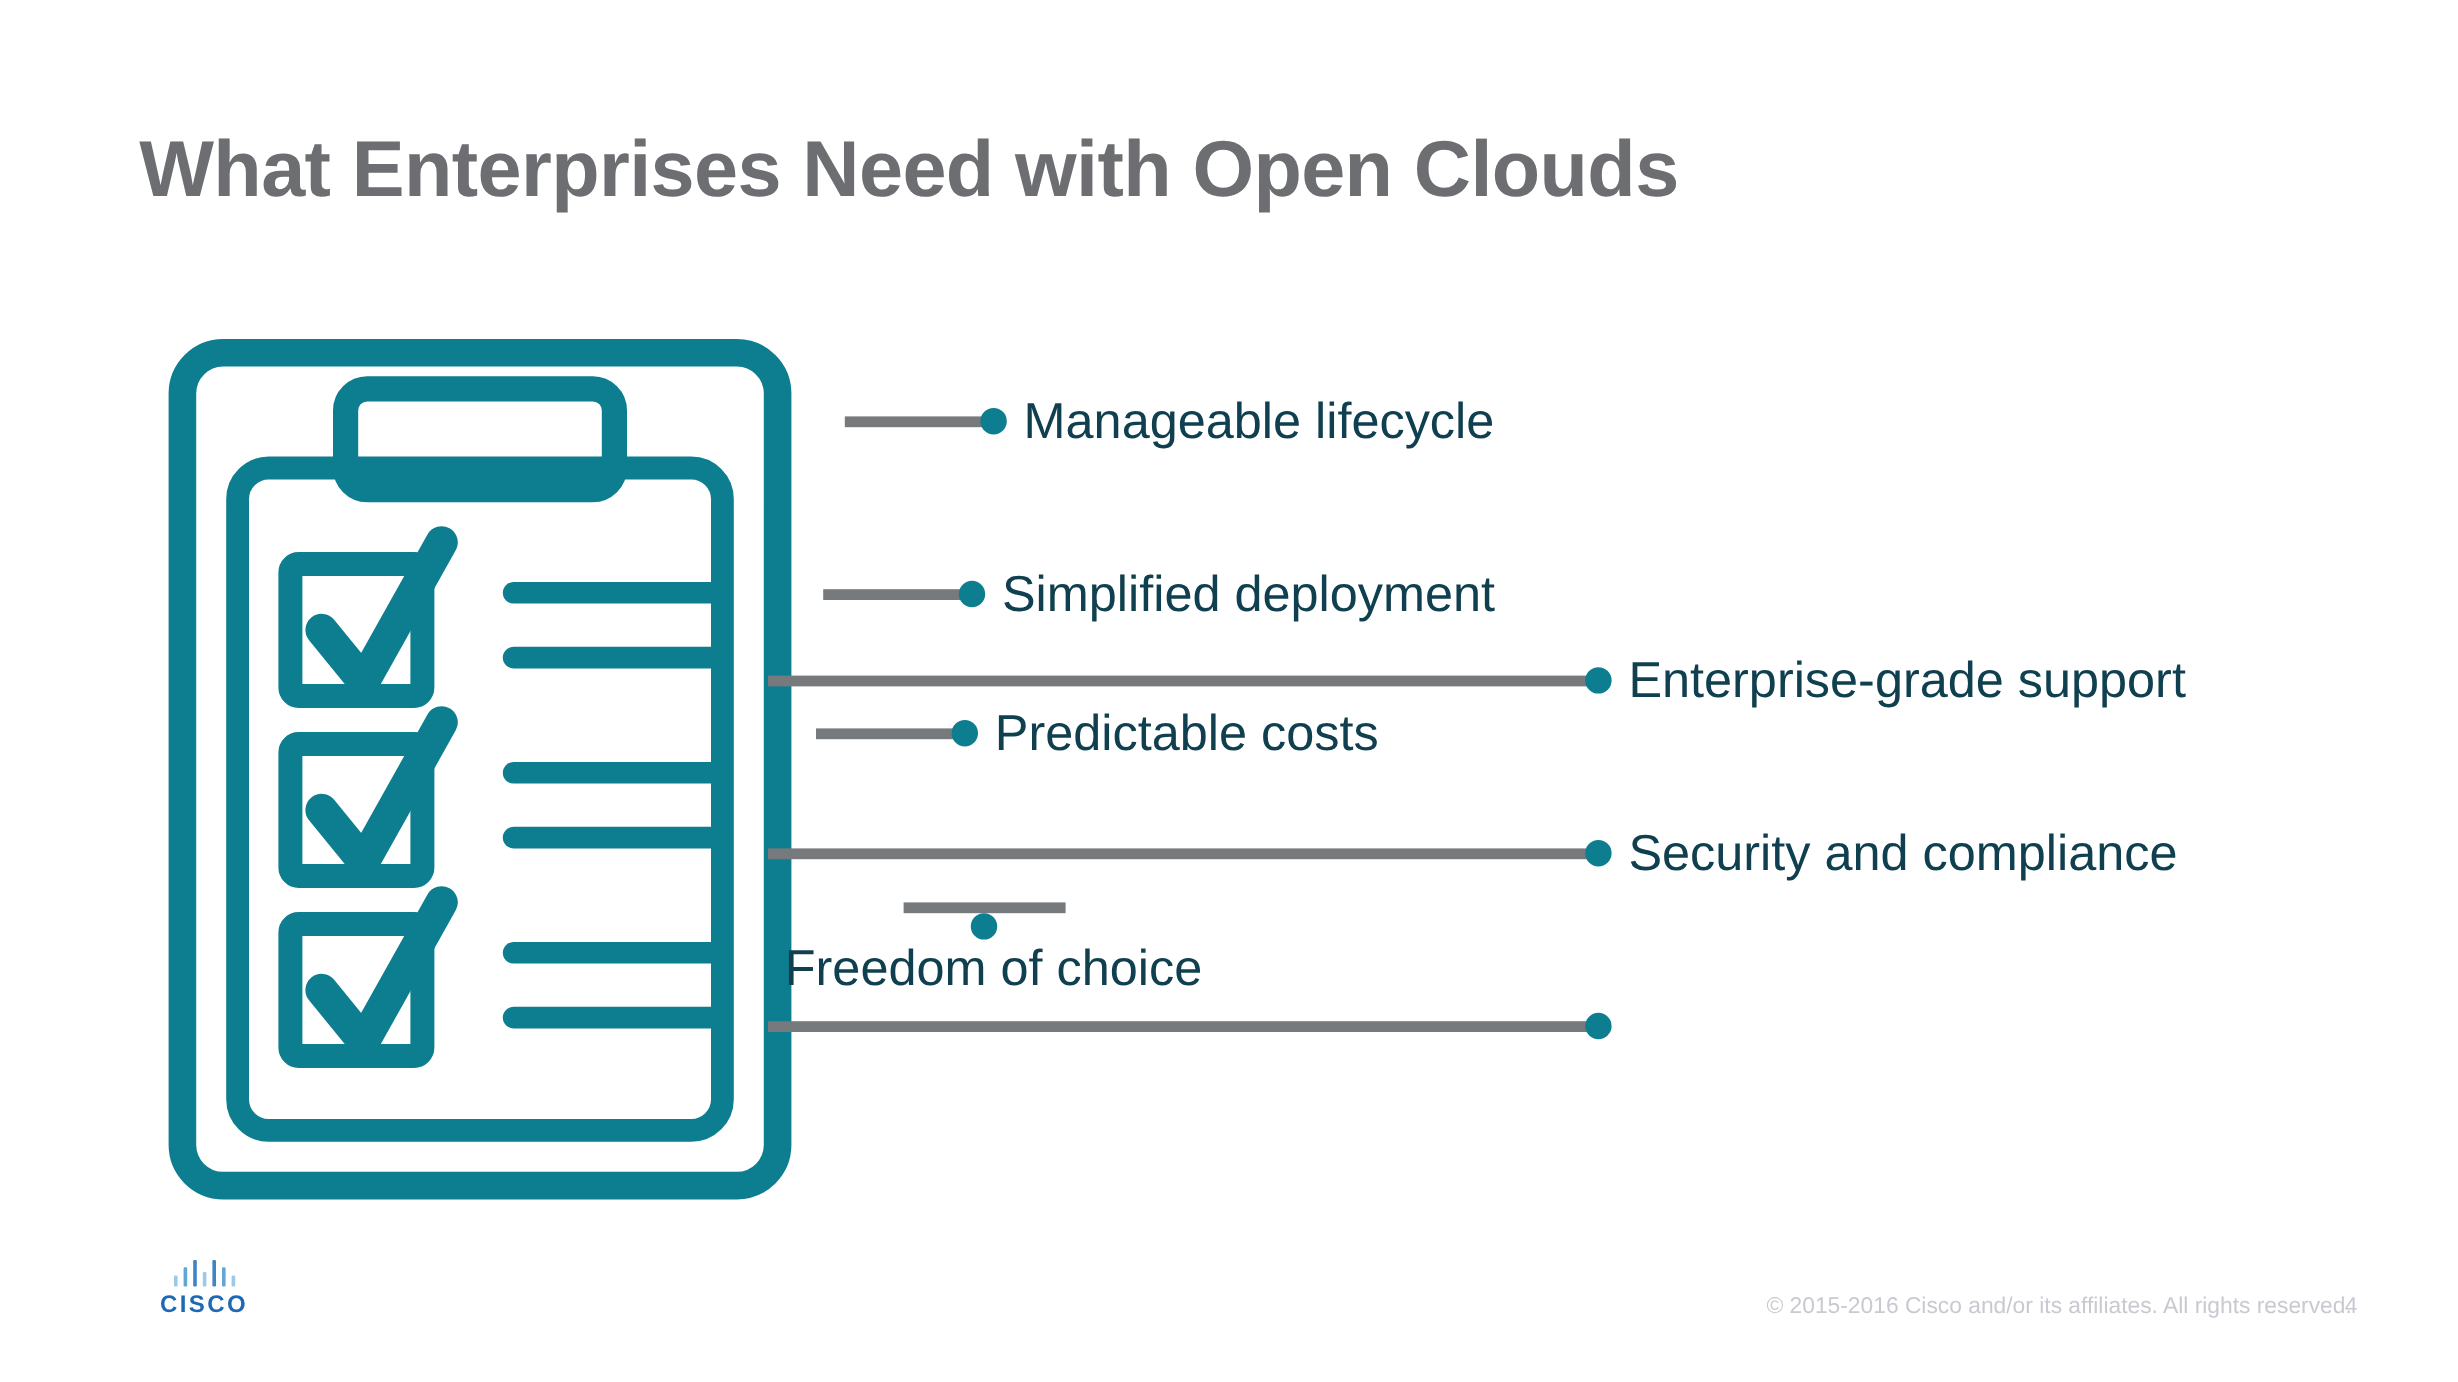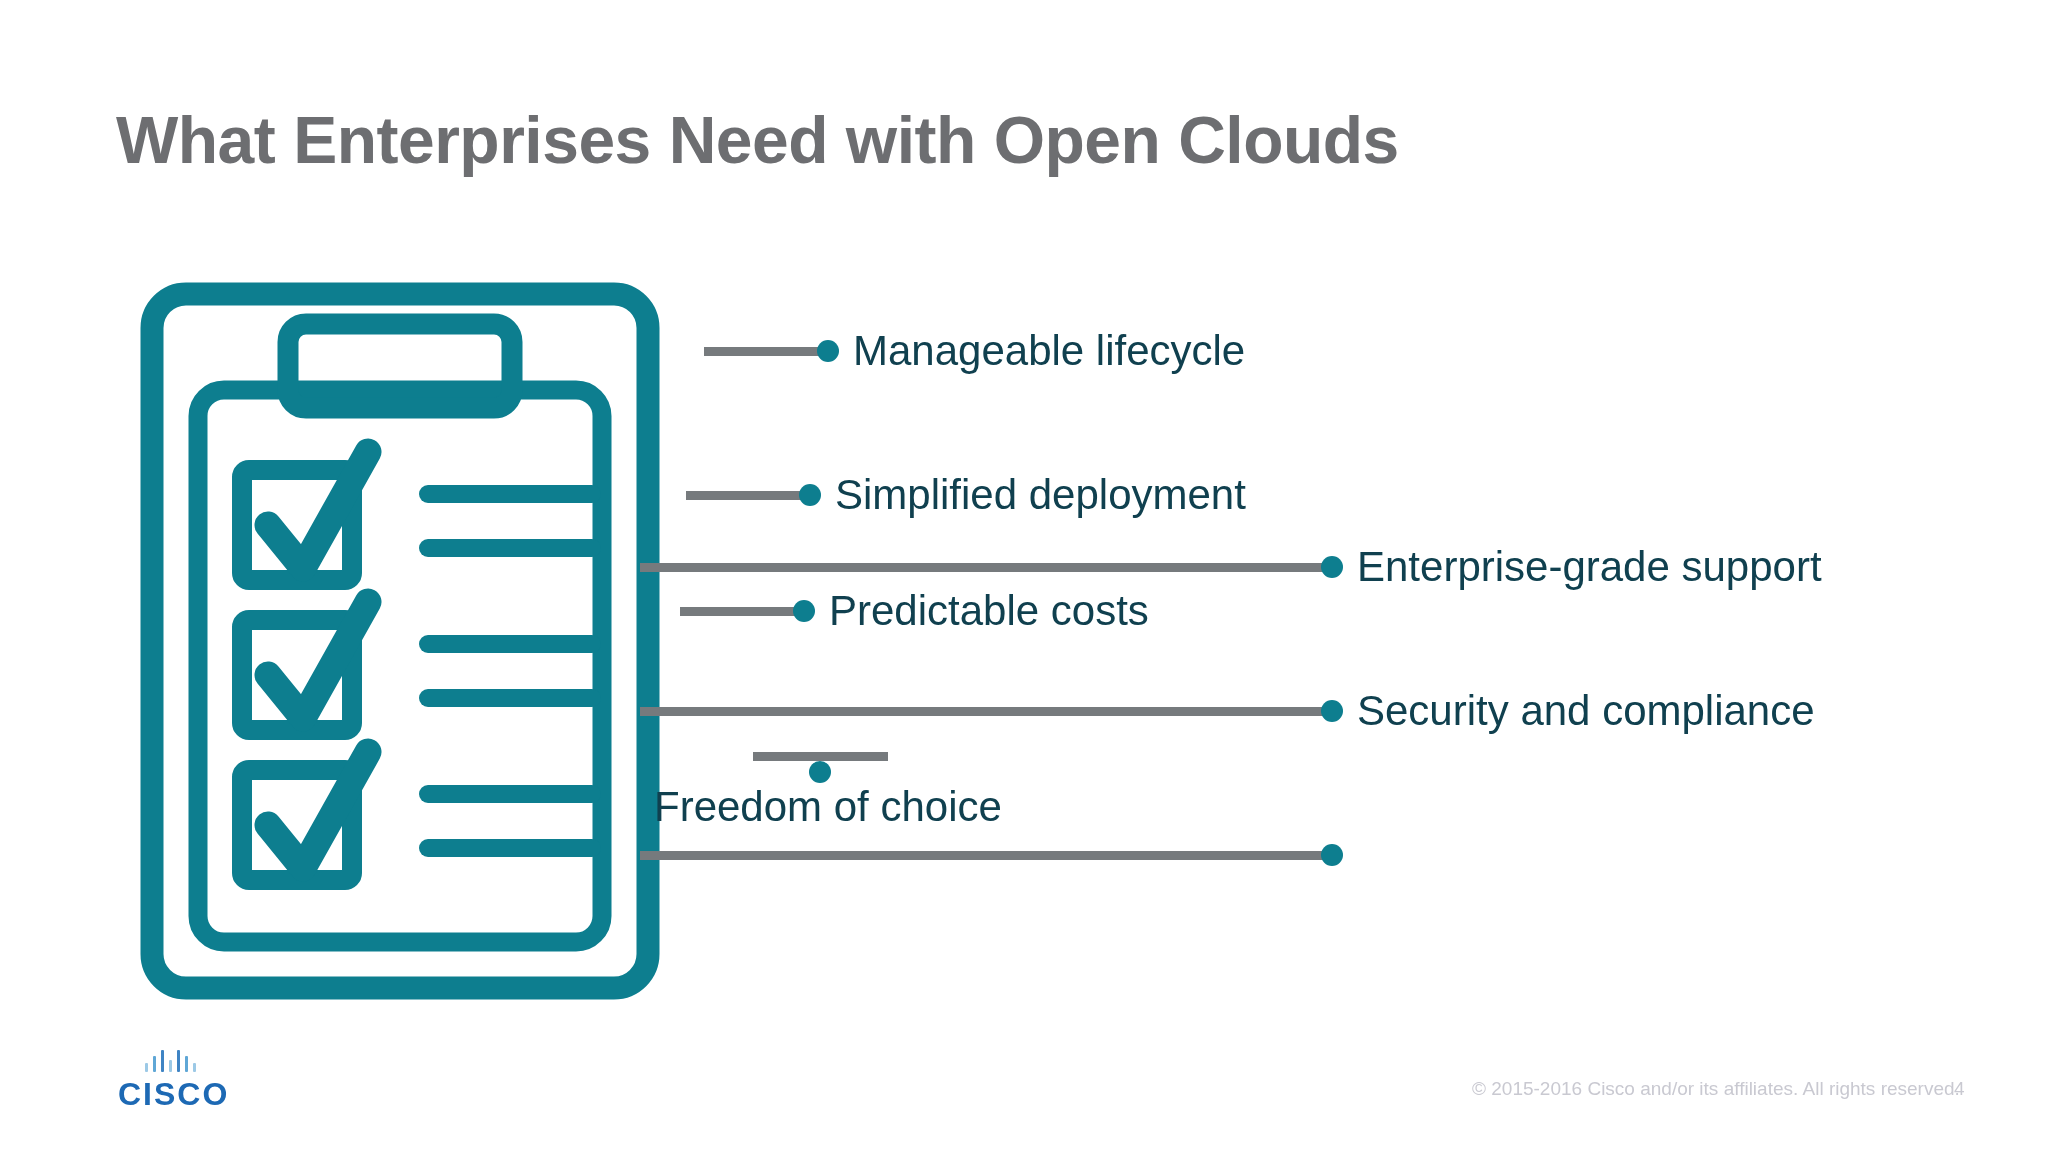--- a/index.html
+++ b/index.html
@@ -104,21 +104,21 @@
   #cisco-logo .bars i.b1 { height: 9px;  background:#9cc9e6; }
   #cisco-logo .bars i.b2 { height: 16px; background:#5fa7d6; }
   #cisco-logo .bars i.b3 { height: 22px; background:#3f84c4; }
   #cisco-logo .bars i.b4 { height: 12px; background:#9cc9e6; }
   #cisco-logo .bars i.b5 { height: 22px; background:#3f84c4; }
   #cisco-logo .bars i.b6 { height: 16px; background:#5fa7d6; }
   #cisco-logo .bars i.b7 { height: 9px;  background:#9cc9e6; }
   #cisco-logo .wordmark {
     margin-top: 4px;
     text-align: center;
-    font-size: 32px;
+    font-size: 20px;
     letter-spacing: 2px;
     font-weight: 700;
     color: #1d69b4;
     font-family: "Liberation Sans", sans-serif;
   }
 
   #footer-copyright {
     position: absolute;
     left: 1472px;
     top: 1078px;

